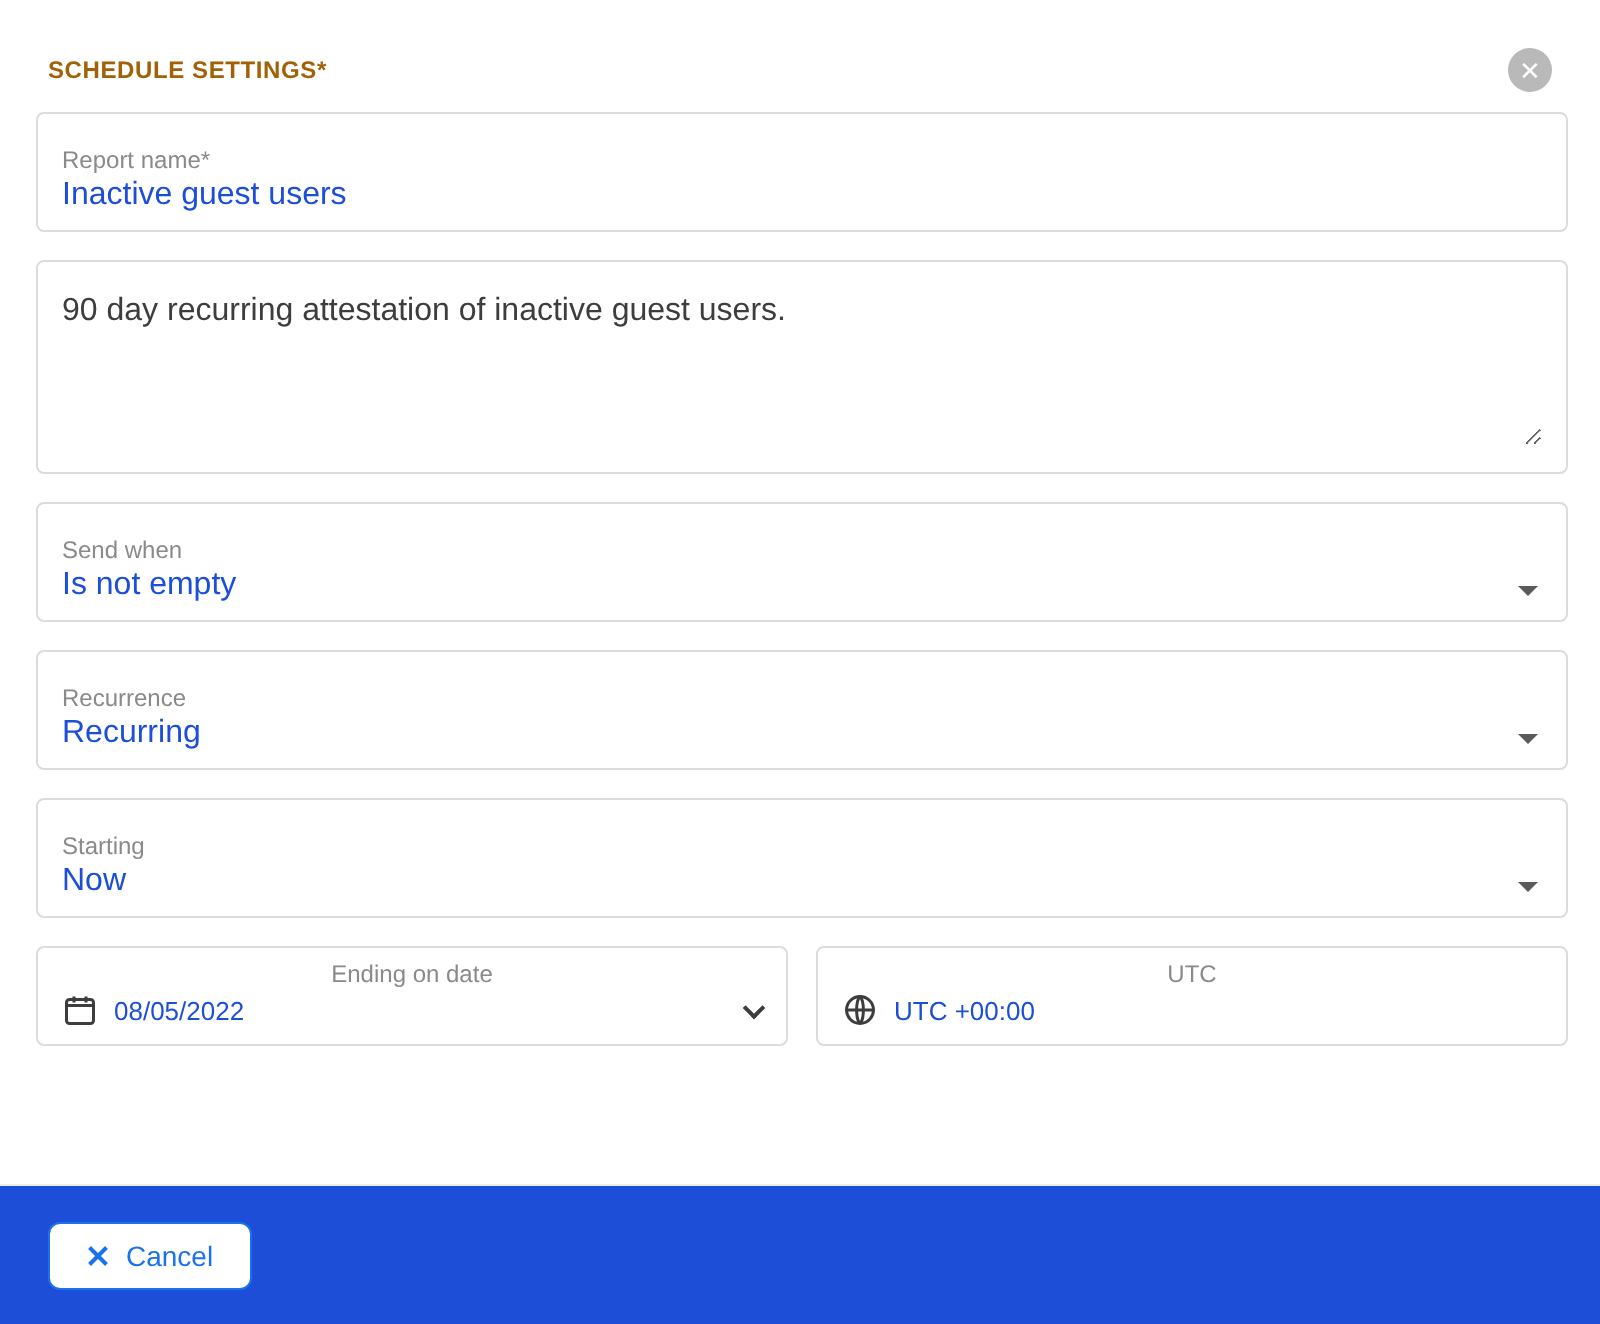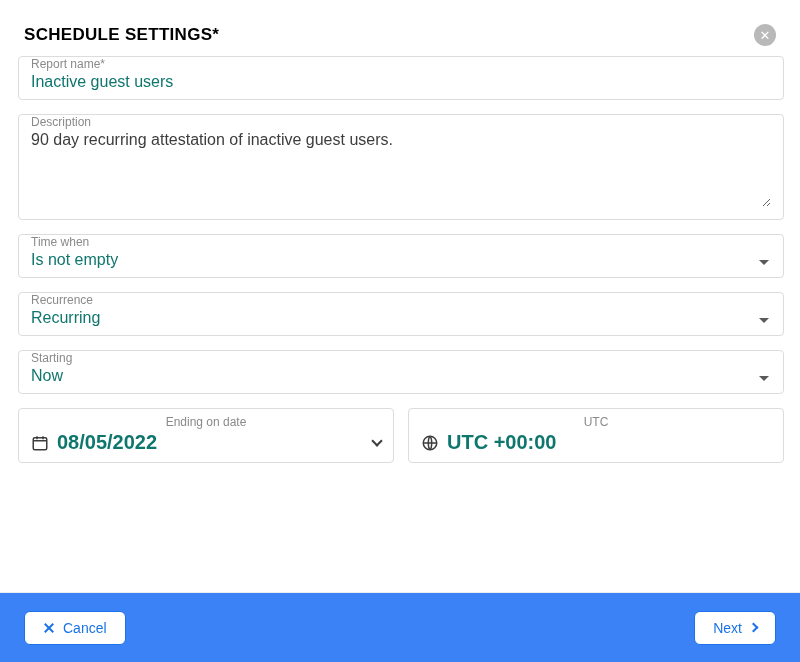--- a/index.html
+++ b/index.html
@@ -11,23 +11,23 @@
       position: relative;
       overflow: hidden;
     }
     .header {
       padding: 24px 24px 8px 24px;
       display: flex;
       justify-content: space-between;
       align-items: center;
     }
     .header h2 {
-      font-size: 17px;
+      font-size: 12px;
       font-weight: 600;
-      color: #000000;
+      color: #a16207;
       letter-spacing: 0.3px;
     }
     .close-btn {
       width: 22px;
       height: 22px;
       border-radius: 50%;
       background: #b9b9b9;
       display: flex;
       align-items: center;
       justify-content: center;
@@ -50,38 +50,38 @@
     .content::-webkit-scrollbar-thumb { background: #c0c0c0; border-radius: 2px; }
     .content::-webkit-scrollbar-button {
       display: block;
       height: 16px;
       background: #f1f1f1;
     }
     .field {
       border: 1px solid #dcdcdc;
       border-radius: 4px;
       margin-bottom: 14px;
-      padding: 0 12px 8px 12px;
+      padding: 16px 12px 8px 12px;
       background: #fff;
       position: relative;
     }
     .field-label {
       font-size: 12px;
       color: #8a8a8a;
       display: block;
       margin-bottom: 2px;
     }
     .field-label.centered { text-align: center; }
     .field input[type="text"],
     .field .field-value {
       border: none;
       outline: none;
       width: 100%;
       font-size: 16px;
-      color: #0f766e;
+      color: #1d4ed8;
       background: transparent;
       font-family: inherit;
     }
     .field textarea {
       border: none;
       outline: none;
       width: 100%;
       font-size: 16px;
       color: #3d3d3d;
       resize: both;
@@ -134,43 +134,43 @@
     .bottom-row .field {
       flex: 1;
       padding: 6px 12px 8px 12px;
       margin-bottom: 28px;
     }
     .bottom-row .with-icon {
       display: flex;
       align-items: center;
       gap: 8px;
     }
-    .bottom-row .with-icon .field-value { flex: 1; font-size: 20px; font-weight: bold; }
+    .bottom-row .with-icon .field-value { flex: 1; font-size: 13px; }
     .icon-slot {
       width: 18px; height: 18px;
       display: flex; align-items: center; justify-content: center;
       color: #3d3d3d;
     }
     .chev {
       width: 8px; height: 8px;
       border-right: 2px solid #3d3d3d;
       border-bottom: 2px solid #3d3d3d;
       transform: rotate(45deg);
       margin-bottom: 3px;
     }
     .footer {
       position: absolute;
       left: 0; right: 0; bottom: 0;
       height: 70px;
       border-top: 1px solid #eceff1;
       display: flex;
       align-items: center;
-      justify-content: space-between;
+      justify-content: flex-start;
       padding: 0 24px;
-      background: #3b82f6;
+      background: #1d4ed8;
     }
     .btn {
       border: 1.5px solid #1a73e8;
       background: #fff;
       color: #1a73e8;
       border-radius: 6px;
       padding: 8px 18px;
       font-size: 14px;
       font-weight: 500;
       cursor: pointer;
@@ -206,26 +206,25 @@
 </div>
 
 <div class="content">
 
   <div class="field">
     <span class="field-label">Report name*</span>
     <input type="text" value="Inactive guest users" style="">
   </div>
 
   <div class="field">
-    <span class="field-label">Description</span>
     <textarea id="desc-ta" style="">90 day recurring attestation of inactive guest users.</textarea>
   </div>
 
   <div class="field select">
-    <span class="field-label">Time when</span>
+    <span class="field-label">Send when</span>
     <span class="field-value">Is not empty</span>
     <span class="caret"></span>
   </div>
 
   <div class="field select">
     <span class="field-label">Recurrence</span>
     <span class="field-value">Recurring</span>
     <span class="caret"></span>
   </div>
 
@@ -265,17 +264,13 @@
     </div>
   </div>
 
 </div>
 
 <div class="footer">
   <button class="btn">
     <span class="x-icon"></span>
     <span>Cancel</span>
   </button>
-  <button class="btn">
-    <span>Next</span>
-    <span class="chev-right"></span>
-  </button>
 </div>
 
 </body></html>

